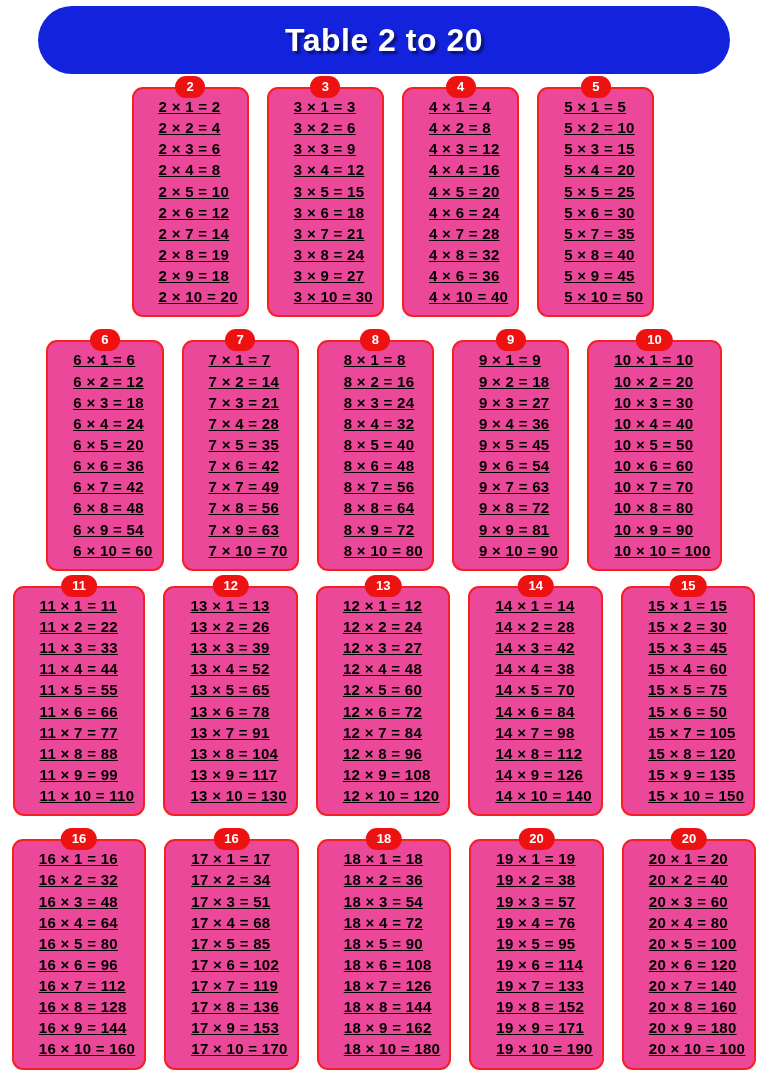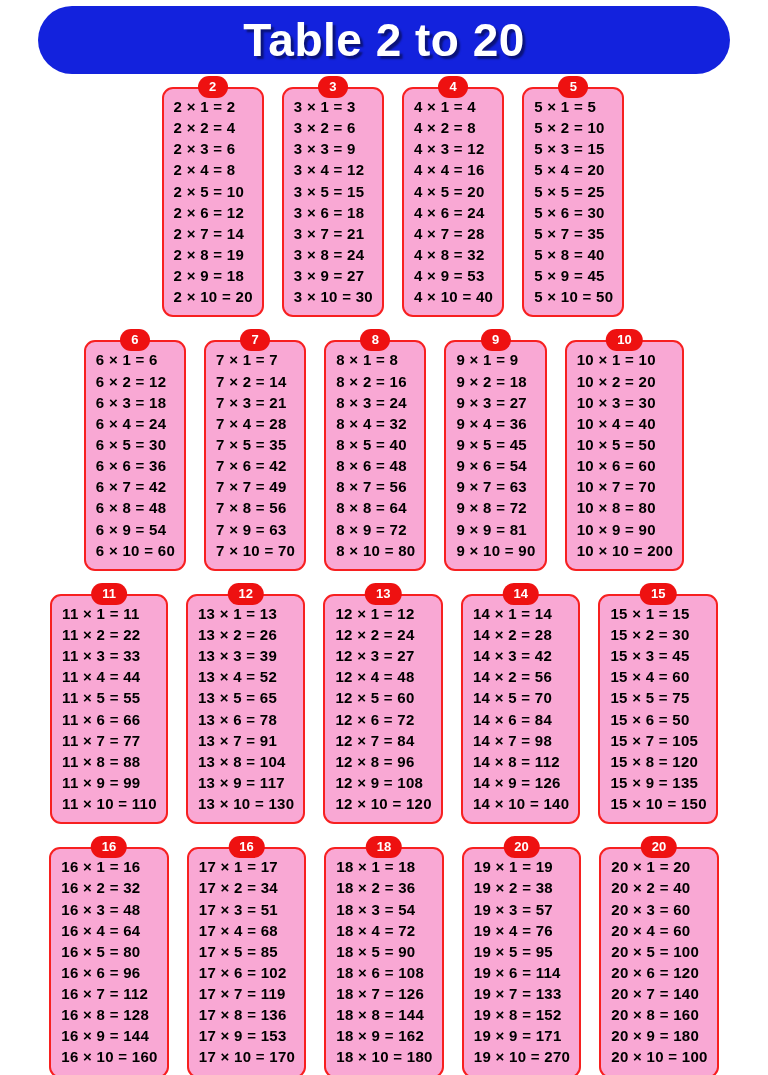--- a/index.html
+++ b/index.html
@@ -16,21 +16,21 @@
   .banner {
     position:absolute;
     left:38px; top:6px;
     width:692px; height:68px;
     background:#1322dd;
     border-radius:40px;
     display:flex; align-items:center; justify-content:center;
   }
   .banner-title {
     color:#ffffff;
-    font-size:46px;
+    font-size:32px;
     font-weight:bold;
     letter-spacing:0.5px;
     text-shadow:3px 3px 2px rgba(0,0,0,0.45);
     white-space:nowrap;
   }
 
   
   .rows { position:absolute; left:0; top:76px; width:768px; }
   .row {
     display:flex;
@@ -61,40 +61,41 @@
     padding:4px 11px 5px 11px;
     border-radius:11px;
     z-index:3;
     min-width:30px;
     text-align:center;
   }
 
   .card {
     border:2px solid #f72020;
     border-radius:11px;
-    background:#f9a8d4;
-    padding:7px 9px 8px 10px;
+    background:#ec4899;
+    padding:7px 9px 8px 25px;
     position:relative;
     z-index:1;
+    text-decoration:underline;
   }
   .card-inner { display:flex; flex-direction:column; }
 
   .eq {
     font-size:15px;
     font-weight:bold;
     color:#000000;
     line-height:1.41;
     white-space:nowrap;
     letter-spacing:0.3px;
   }
 
   
   .row.r1 { margin-top:0px; }
   .row.r2 { margin-top:12px; }
-  .row.r3 { margin-top:12px; }
+  .row.r3 { margin-top:4px; }
   .row.r4 { margin-top:12px; }
 </style>
 </head>
 <body>
 
 <div class="page">
 
   <div class="banner">
     <div class="banner-title">Table 2 to 20</div>
   </div>
@@ -140,21 +141,21 @@
           <div class="card">
             <div class="card-inner">
               <div class="eq">4 × 1 = 4</div>
               <div class="eq">4 × 2 = 8</div>
               <div class="eq">4 × 3 = 12</div>
               <div class="eq">4 × 4 = 16</div>
               <div class="eq">4 × 5 = 20</div>
               <div class="eq">4 × 6 = 24</div>
               <div class="eq">4 × 7 = 28</div>
               <div class="eq">4 × 8 = 32</div>
-              <div class="eq">4 × 9 = 53</div>
+              <div class="eq">4 × 6 = 36</div>
               <div class="eq">4 × 10 = 40</div>
             </div>
           </div>
         </div>
         <div class="card-wrap">
           <div class="badge">5</div>
           <div class="card">
             <div class="card-inner">
               <div class="eq">5 × 1 = 5</div>
               <div class="eq">5 × 2 = 10</div>
@@ -172,21 +173,21 @@
       </div>
     <div class="row r2">
         <div class="card-wrap">
           <div class="badge">6</div>
           <div class="card">
             <div class="card-inner">
               <div class="eq">6 × 1 = 6</div>
               <div class="eq">6 × 2 = 12</div>
               <div class="eq">6 × 3 = 18</div>
               <div class="eq">6 × 4 = 24</div>
-              <div class="eq">6 × 5 = 30</div>
+              <div class="eq">6 × 5 = 20</div>
               <div class="eq">6 × 6 = 36</div>
               <div class="eq">6 × 7 = 42</div>
               <div class="eq">6 × 8 = 48</div>
               <div class="eq">6 × 9 = 54</div>
               <div class="eq">6 × 10 = 60</div>
             </div>
           </div>
         </div>
         <div class="card-wrap">
           <div class="badge">7</div>
@@ -245,21 +246,21 @@
             <div class="card-inner">
               <div class="eq">10 × 1 = 10</div>
               <div class="eq">10 × 2 = 20</div>
               <div class="eq">10 × 3 = 30</div>
               <div class="eq">10 × 4 = 40</div>
               <div class="eq">10 × 5 = 50</div>
               <div class="eq">10 × 6 = 60</div>
               <div class="eq">10 × 7 = 70</div>
               <div class="eq">10 × 8 = 80</div>
               <div class="eq">10 × 9 = 90</div>
-              <div class="eq">10 × 10 = 200</div>
+              <div class="eq">10 × 10 = 100</div>
             </div>
           </div>
         </div>
       </div>
     <div class="row r3">
         <div class="card-wrap">
           <div class="badge">11</div>
           <div class="card">
             <div class="card-inner">
               <div class="eq">11 × 1 = 11</div>
@@ -309,21 +310,21 @@
             </div>
           </div>
         </div>
         <div class="card-wrap">
           <div class="badge">14</div>
           <div class="card">
             <div class="card-inner">
               <div class="eq">14 × 1 = 14</div>
               <div class="eq">14 × 2 = 28</div>
               <div class="eq">14 × 3 = 42</div>
-              <div class="eq">14 × 2 = 56</div>
+              <div class="eq">14 × 4 = 38</div>
               <div class="eq">14 × 5 = 70</div>
               <div class="eq">14 × 6 = 84</div>
               <div class="eq">14 × 7 = 98</div>
               <div class="eq">14 × 8 = 112</div>
               <div class="eq">14 × 9 = 126</div>
               <div class="eq">14 × 10 = 140</div>
             </div>
           </div>
         </div>
         <div class="card-wrap">
@@ -402,32 +403,32 @@
             <div class="card-inner">
               <div class="eq">19 × 1 = 19</div>
               <div class="eq">19 × 2 = 38</div>
               <div class="eq">19 × 3 = 57</div>
               <div class="eq">19 × 4 = 76</div>
               <div class="eq">19 × 5 = 95</div>
               <div class="eq">19 × 6 = 114</div>
               <div class="eq">19 × 7 = 133</div>
               <div class="eq">19 × 8 = 152</div>
               <div class="eq">19 × 9 = 171</div>
-              <div class="eq">19 × 10 = 270</div>
+              <div class="eq">19 × 10 = 190</div>
             </div>
           </div>
         </div>
         <div class="card-wrap">
           <div class="badge">20</div>
           <div class="card">
             <div class="card-inner">
               <div class="eq">20 × 1 = 20</div>
               <div class="eq">20 × 2 = 40</div>
               <div class="eq">20 × 3 = 60</div>
-              <div class="eq">20 × 4 = 60</div>
+              <div class="eq">20 × 4 = 80</div>
               <div class="eq">20 × 5 = 100</div>
               <div class="eq">20 × 6 = 120</div>
               <div class="eq">20 × 7 = 140</div>
               <div class="eq">20 × 8 = 160</div>
               <div class="eq">20 × 9 = 180</div>
               <div class="eq">20 × 10 = 100</div>
             </div>
           </div>
         </div>
       </div>

